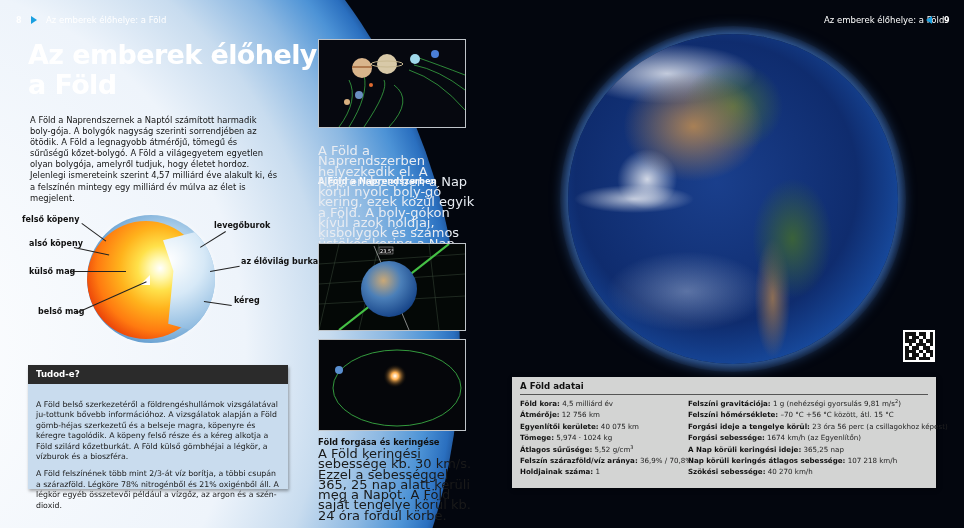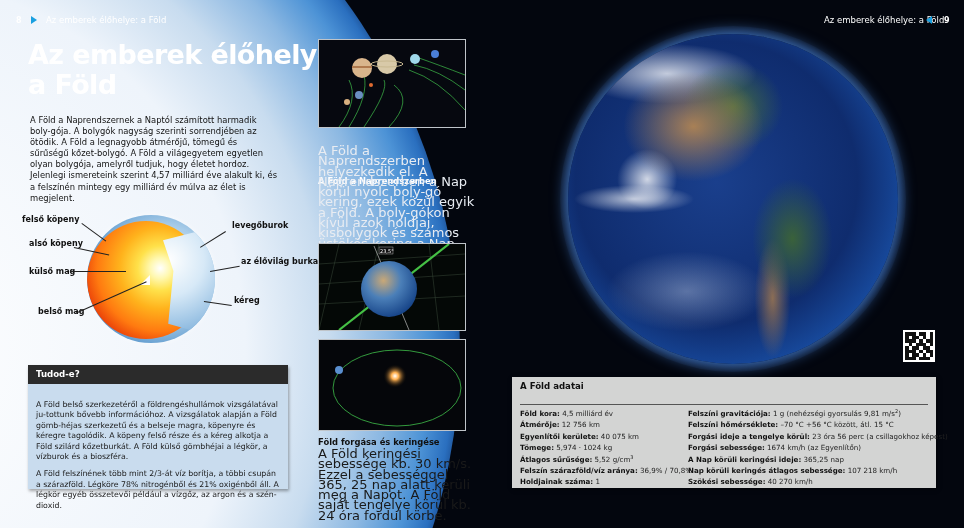--- a/index.html
+++ b/index.html
@@ -139,21 +139,21 @@
     }
     .qr span { background: #111; }
     .qr span.w { background: #fff; }
 
     
     .factbox {
       position: absolute; left: 512px; top: 377px; width: 424px; height: 111px;
       background: #d3d4d3; box-shadow: 1px 1px 4px rgba(0,0,0,0.5);
       padding: 4px 8px;
     }
-    .factbox .fhead { font-size: 8.6px; font-weight: bold; color: #111; padding-bottom: 13px; border-bottom: 1px solid #555; margin-bottom: 3px; }
+    .factbox .fhead { font-size: 8.6px; font-weight: bold; color: #111; padding-bottom: 3px; border-bottom: 1px solid #555; margin-bottom: 3px; }
     .factcols { display: flex; gap: 4px; }
     .factcol { font-size: 7.1px; line-height: 11.4px; color: #222; white-space: nowrap; }
     .factcol.left { width: 164px; }
     .factcol b { font-weight: bold; color: #111; }
     sup { font-size: 5px; vertical-align: top; line-height: 6px; }
   </style>
 </head>
 <body>
 
 <div class="spread">
@@ -187,21 +187,21 @@
 
     <span class="dlabel" style="left:9px;top:34px">alsó köpeny</span>
     <div class="leader" style="left:54px;top:42px;width:36px;transform:rotate(12deg)"></div>
 
     <span class="dlabel" style="left:9px;top:62px">külső mag</span>
     <div class="leader" style="left:50px;top:66px;width:56px"></div>
 
     <span class="dlabel" style="left:18px;top:102px">belső mag</span>
     <div class="leader" style="left:55px;top:108px;width:78px;transform:rotate(-24deg)"></div>
 
-    <span class="dlabel" style="left:212px;top:16px">levegőburok</span>
+    <span class="dlabel" style="left:194px;top:16px">levegőburok</span>
     <div class="leader" style="left:180px;top:42px;width:30px;transform:rotate(-32deg)"></div>
 
     <span class="dlabel" style="left:221px;top:52px">az élővilág burka</span>
     <div class="leader" style="left:190px;top:66px;width:30px;transform:rotate(-10deg)"></div>
 
     <span class="dlabel" style="left:214px;top:91px">kéreg</span>
     <div class="leader" style="left:184px;top:96px;width:28px;transform:rotate(8deg)"></div>
   </div>
 
   <div class="didyouknow">

